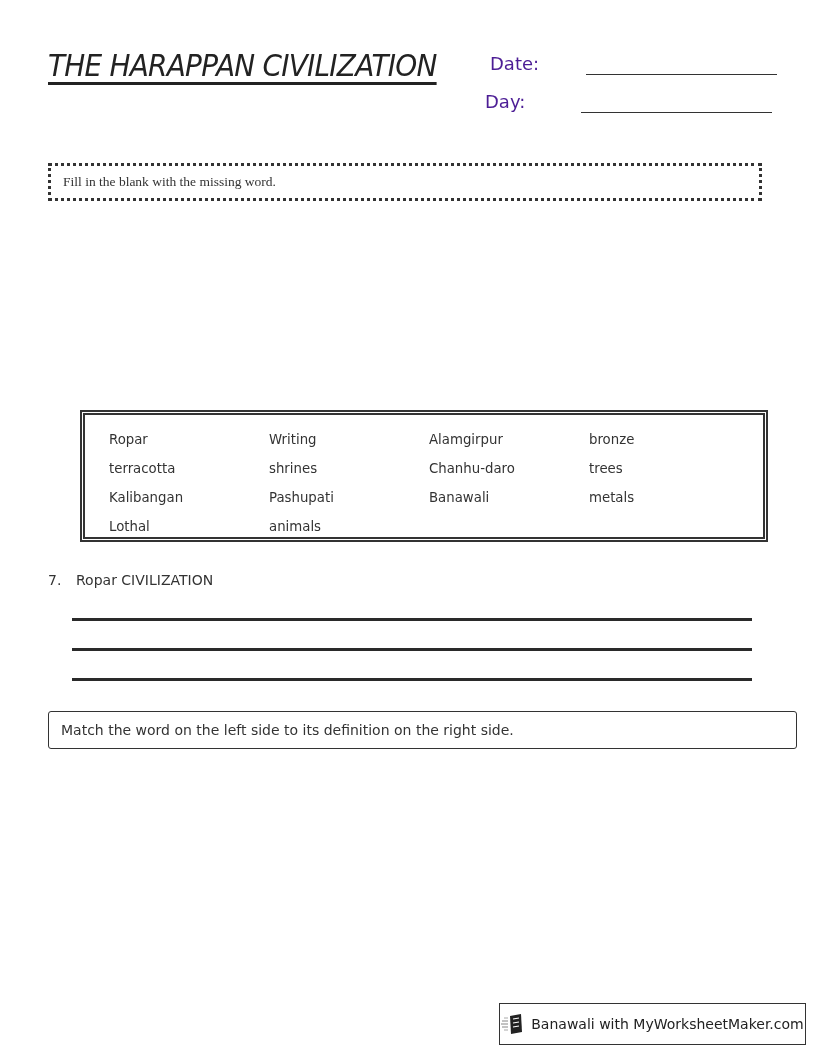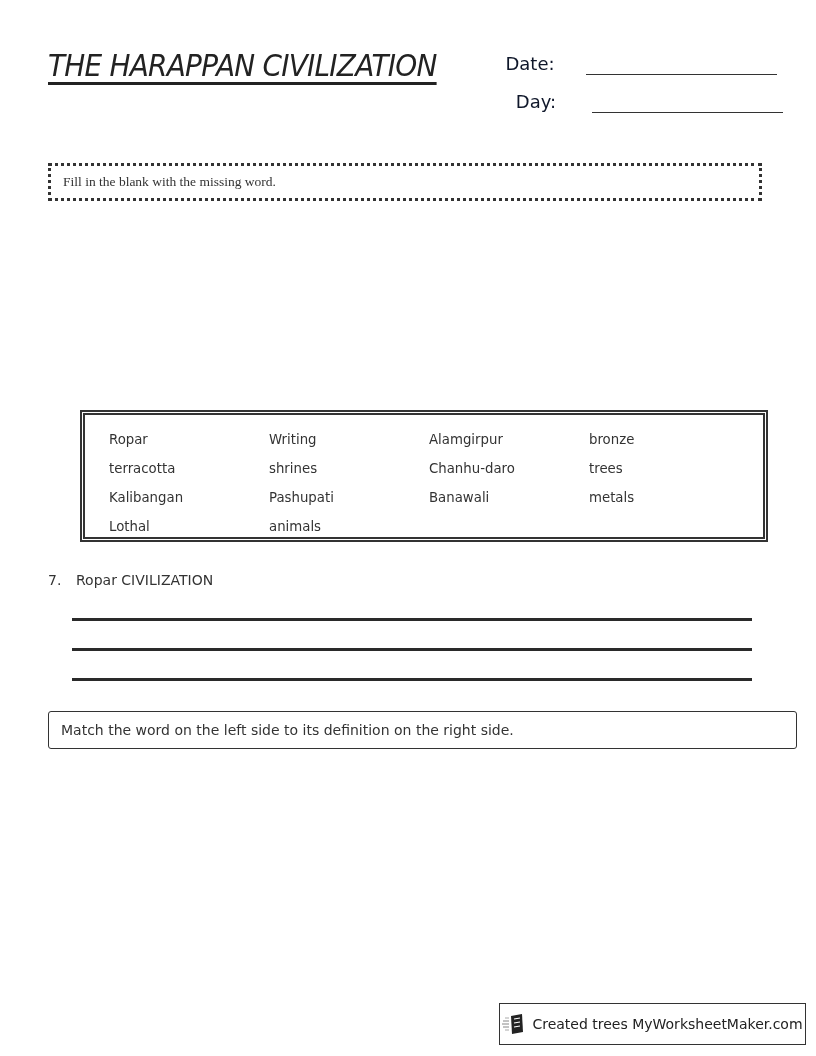--- a/index.html
+++ b/index.html
@@ -8,21 +8,21 @@
       font-family: "DejaVu Sans", sans-serif; color: #222222; overflow: hidden;
     }
     .title {
       position: absolute; left: 48px; top: 48px;
       font-family: "DejaVu Sans", sans-serif; font-style: italic; font-weight: normal;
       font-size: 30px; letter-spacing: -0.8px; color: #222;
       text-decoration: underline; text-decoration-thickness: 3px; text-underline-offset: 6px;
       white-space: nowrap; transform: scaleX(0.93); transform-origin: left top;
     }
     .field-row { position: absolute; display: flex; align-items: flex-end; }
-    .field-label { font-size: 18px; color: #0f172a; text-align: center; width: 80px; margin-right: 16px; line-height: 22px; }
+    .field-label { font-size: 18px; color: #4c1d95; text-align: left; width: 80px; margin-right: 16px; line-height: 22px; }
     .field-line { width: 191px; border-bottom: 1.5px solid #333; height: 22px; }
     .dotted-box {
       position: absolute; left: 48px; top: 163px; width: 714px; height: 38px;
       border: 3px dotted #333; box-sizing: border-box;
       display: flex; align-items: center; padding-left: 12px;
       font-size: 13.5px; color: #333; font-family: Liberation Serif, serif;
     }
     .word-bank {
       position: absolute; left: 80px; top: 410px; width: 688px; height: 132px;
       border: 4px double #333; box-sizing: border-box; border-width: 5px;
@@ -54,21 +54,21 @@
   </style>
 </head>
 <body>
 
 <div class="title">THE HARAPPAN CIVILIZATION</div>
 
 <div class="field-row" style="left:490px; top:52px;">
   <span class="field-label">Date:</span>
   <span class="field-line"></span>
 </div>
-<div class="field-row" style="left:496px; top:90px;">
+<div class="field-row" style="left:485px; top:90px;">
   <span class="field-label">Day:</span>
   <span class="field-line"></span>
 </div>
 
 <div class="dotted-box">
   <span>Fill in the blank with the missing word.</span>
 </div>
 
 <div class="word-bank">
   <div class="word-bank-inner">
@@ -106,14 +106,14 @@
 <div class="footer">
   <svg class="footer-icon" viewBox="0 0 24 22">
     <line x1="1" y1="8" x2="7" y2="8" stroke="#888" stroke-width="1"></line>
     <line x1="0" y1="11" x2="7" y2="11" stroke="#888" stroke-width="1"></line>
     <line x1="1" y1="14" x2="7" y2="14" stroke="#888" stroke-width="1"></line>
     <line x1="3" y1="5" x2="7" y2="5" stroke="#aaa" stroke-width="1"></line>
     <line x1="3" y1="17" x2="7" y2="17" stroke="#aaa" stroke-width="1"></line>
     <path d="M9 3 L20 1 L21 19 L10 21 Z" fill="#222"></path>
     <path d="M12 6 L18 5 M12 10 L18 9 M12 14 L18 13" stroke="#fff" stroke-width="1.2"></path>
   </svg>
-  <span>Created trees MyWorksheetMaker.com</span>
+  <span>Banawali with MyWorksheetMaker.com</span>
 </div>
 
 </body></html>

